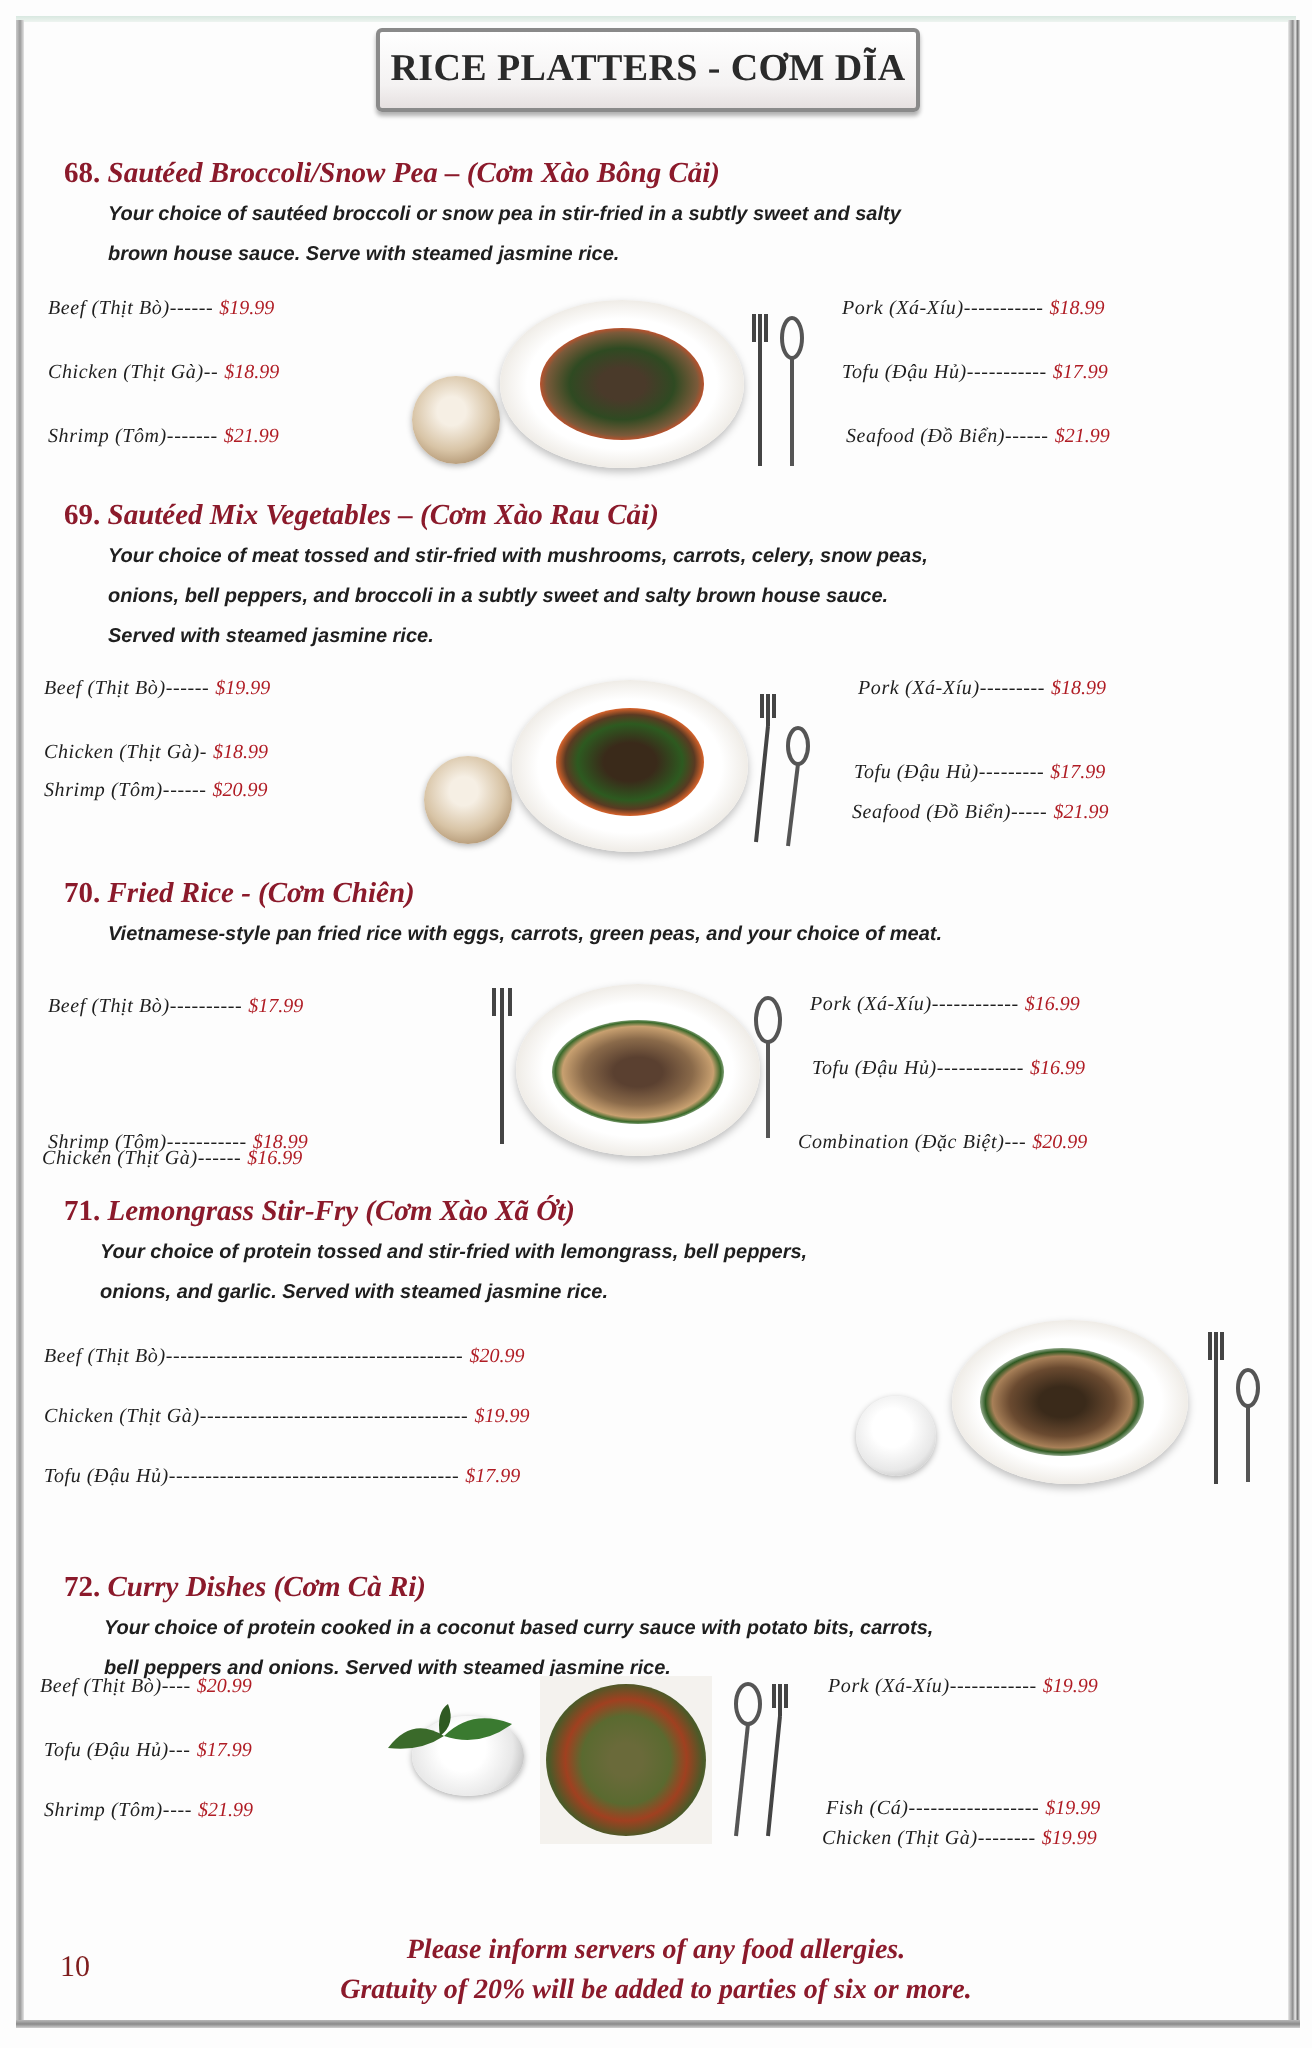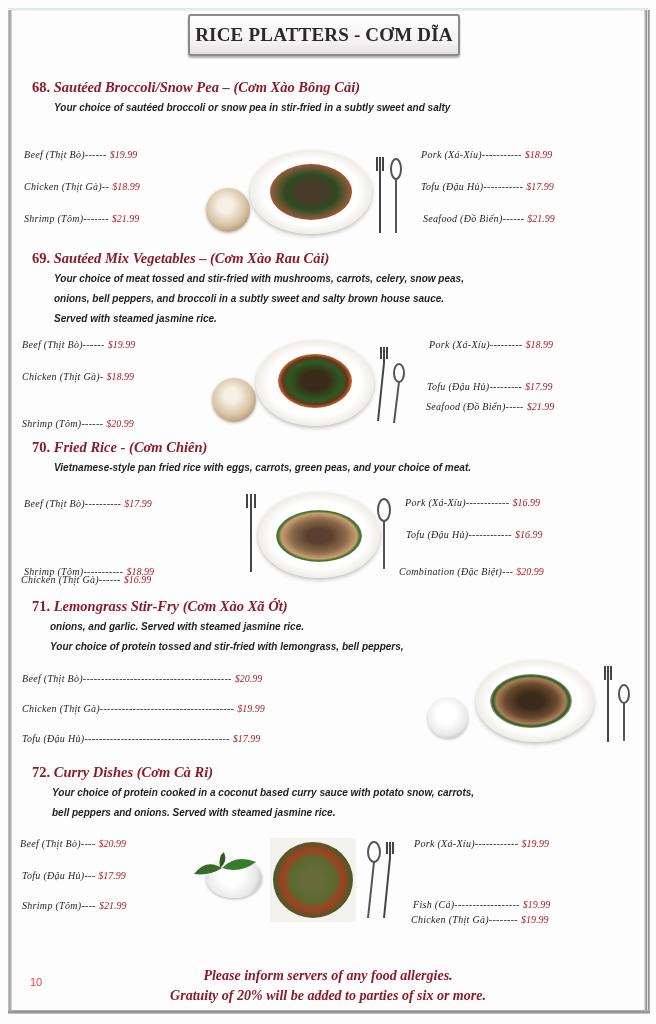--- a/index.html
+++ b/index.html
@@ -27,38 +27,39 @@
     .price-row { position: absolute; white-space: nowrap; font-family: "Liberation Serif", serif; font-style: italic; font-weight: normal; font-size: 10px; color: #1e1e1e; letter-spacing: 0.3px; }
     .price-row .price { color: #b01c24; margin-left: 3px; letter-spacing: 0; }
 
     .plate { position: absolute; border-radius: 50%; background: radial-gradient(ellipse at center, #fff 55%, #f0ede8 70%, #d8d2c8 100%); box-shadow: 0 2px 4px rgba(0,0,0,0.25); }
     .plate .food { position: absolute; border-radius: 50%; }
     .rice-bowl { position: absolute; border-radius: 50%; background: radial-gradient(circle at 45% 40%, #f6efe4 20%, #d8c4a6 55%, #a88a66 85%); box-shadow: 0 1px 3px rgba(0,0,0,0.3); }
     .rice-white { position: absolute; border-radius: 50%; background: radial-gradient(circle at 45% 40%, #ffffff 30%, #e8e8e8 65%, #a8a8a8 95%); box-shadow: 0 1px 3px rgba(0,0,0,0.3); }
     .cutlery { position: absolute; }
 
     .footer { position: absolute; left: 0; right: 0; top: 966px; text-align: center; font-family: "Liberation Serif", serif; font-style: italic; font-weight: bold; color: #8b1a2b; font-size: 14px; line-height: 20px; }
-    .page-num { position: absolute; left: 30px; top: 976px; font-family: Liberation Sans, sans-serif; font-size: 11px; color: #ef4444; }
+    .page-num { position: absolute; left: 30px; top: 976px; font-family: Liberation Serif, serif; font-size: 15px; color: #7f1d1d; }
   </style>
 </head>
 <body>
 
 <div class="frame-top"></div>
 <div class="frame-left"></div>
 <div class="frame-right"></div>
 <div class="frame-bottom"></div>
 
 <div class="title-box">
   <span class="title-text">RICE PLATTERS - CƠM DĨA</span>
 </div>
 
 <div class="section" style="top:78px;">
   <div class="sec-title"><span class="num">68.</span> <span>Sautéed Broccoli/Snow Pea – (Cơm Xào Bông Cải)</span></div>
   <div class="sec-desc">
     <div>Your choice of sautéed broccoli or snow pea in stir-fried in a subtly sweet and salty</div>
+    <div>brown house sauce. Serve with steamed jasmine rice.</div>
   </div>
 </div>
 <div class="price-row" style="left:24px;top:149px;"><span>Beef (Thịt Bò)------</span><span class="price">$19.99</span></div>
 <div class="price-row" style="left:24px;top:181px;"><span>Chicken (Thịt Gà)--</span><span class="price">$18.99</span></div>
 <div class="price-row" style="left:24px;top:213px;"><span>Shrimp (Tôm)-------</span><span class="price">$21.99</span></div>
 <div class="price-row" style="left:421px;top:149px;"><span>Pork (Xá-Xíu)-----------</span><span class="price">$18.99</span></div>
 <div class="price-row" style="left:421px;top:181px;"><span>Tofu (Đậu Hủ)-----------</span><span class="price">$17.99</span></div>
 <div class="price-row" style="left:423px;top:213px;"><span>Seafood (Đồ Biển)------</span><span class="price">$21.99</span></div>
 <div class="rice-bowl" style="left:206px;top:188px;width:44px;height:44px;"></div>
 <div class="plate" style="left:250px;top:150px;width:122px;height:84px;">
@@ -73,21 +74,21 @@
 <div class="section" style="top:249px;">
   <div class="sec-title"><span class="num">69.</span> <span>Sautéed Mix Vegetables – (Cơm Xào Rau Cải)</span></div>
   <div class="sec-desc">
     <div>Your choice of meat tossed and stir-fried with mushrooms, carrots, celery, snow peas,</div>
     <div>onions, bell peppers, and broccoli in a subtly sweet and salty brown house sauce.</div>
     <div>Served with steamed jasmine  rice.</div>
   </div>
 </div>
 <div class="price-row" style="left:22px;top:339px;"><span>Beef (Thịt Bò)------</span><span class="price">$19.99</span></div>
 <div class="price-row" style="left:22px;top:371px;"><span>Chicken (Thịt Gà)-</span><span class="price">$18.99</span></div>
-<div class="price-row" style="left:22px;top:418px;"><span>Shrimp (Tôm)------</span><span class="price">$20.99</span></div>
+<div class="price-row" style="left:22px;top:390px;"><span>Shrimp (Tôm)------</span><span class="price">$20.99</span></div>
 <div class="price-row" style="left:429px;top:339px;"><span>Pork (Xá-Xíu)---------</span><span class="price">$18.99</span></div>
 <div class="price-row" style="left:427px;top:370px;margin-top:11px;"><span>Tofu (Đậu Hủ)---------</span><span class="price">$17.99</span></div>
 <div class="price-row" style="left:426px;top:401px;"><span>Seafood (Đồ Biển)-----</span><span class="price">$21.99</span></div>
 <div class="rice-bowl" style="left:212px;top:378px;width:44px;height:44px;"></div>
 <div class="plate" style="left:256px;top:340px;width:118px;height:86px;">
   <div class="food" style="left:22px;top:14px;width:74px;height:54px;background:radial-gradient(ellipse,#3a2a1a 25%,#2d5a20 50%,#5a3a22 62%,#d0602a 70%,transparent 76%);"></div>
 </div>
 <svg class="cutlery" style="left:372px;top:345px;" width="34" height="80">
     <path d="M12 2 v16 M9 2 v12 M15 2 v12 M12 18 L6 76" stroke="#444" stroke-width="2" fill="none"></path>
     <ellipse cx="27" cy="28" rx="5" ry="9" fill="none" stroke="#555" stroke-width="2"></ellipse>
@@ -113,41 +114,41 @@
   <div class="food" style="left:18px;top:18px;width:86px;height:52px;background:radial-gradient(ellipse,#5a4030 20%,#8a6a4a 45%,#c8a070 62%,#3a6a2a 68%,transparent 76%);"></div>
 </div>
 <svg class="cutlery" style="left:374px;top:496px;" width="20" height="76">
     <ellipse cx="10" cy="14" rx="6" ry="11" fill="none" stroke="#555" stroke-width="2"></ellipse>
     <path d="M10 25 v48" stroke="#555" stroke-width="2"></path>
   </svg>
 
 <div class="section" style="top:597px;">
   <div class="sec-title"><span class="num">71.</span> <span>Lemongrass Stir-Fry (Cơm Xào Xã Ớt)</span></div>
   <div class="sec-desc" style="padding-left:18px;">
+    <div>Your choice of protein tossed and stir-fried with lemongrass, bell peppers,</div>
     <div>onions, and garlic. Served with steamed jasmine rice.</div>
-    <div>Your choice of protein tossed and stir-fried with lemongrass, bell peppers,</div>
   </div>
 </div>
 <div class="price-row" style="left:22px;top:673px;"><span>Beef (Thịt Bò)-----------------------------------------</span><span class="price">$20.99</span></div>
 <div class="price-row" style="left:22px;top:703px;"><span>Chicken (Thịt Gà)-------------------------------------</span><span class="price">$19.99</span></div>
 <div class="price-row" style="left:22px;top:733px;"><span>Tofu (Đậu Hủ)----------------------------------------</span><span class="price">$17.99</span></div>
 <div class="rice-white" style="left:428px;top:698px;width:40px;height:40px;"></div>
 <div class="plate" style="left:476px;top:660px;width:118px;height:82px;">
   <div class="food" style="left:14px;top:14px;width:82px;height:54px;background:radial-gradient(ellipse,#3a2a1a 20%,#6a4a30 45%,#a88058 60%,#2f5a22 66%,transparent 76%);"></div>
 </div>
 <svg class="cutlery" style="left:600px;top:664px;" width="34" height="82">
     <path d="M8 2 v18 M5 2 v14 M11 2 v14 M8 20 v58" stroke="#444" stroke-width="2" fill="none"></path>
     <ellipse cx="24" cy="30" rx="5" ry="9" fill="none" stroke="#555" stroke-width="2"></ellipse>
     <path d="M24 39 v38" stroke="#555" stroke-width="2"></path>
   </svg>
 
-<div class="section" style="top:763px;">
+<div class="section" style="top:785px;">
   <div class="sec-title"><span class="num">72.</span> <span>Curry Dishes (Cơm Cà Ri)</span></div>
   <div class="sec-desc" style="padding-left:20px;">
-    <div>Your choice of protein cooked in a coconut based curry sauce with potato snow, carrots,</div>
+    <div>Your choice of protein cooked in a coconut based curry sauce with potato bits, carrots,</div>
     <div>bell peppers and onions. Served with steamed jasmine rice.</div>
   </div>
 </div>
 <div class="price-row" style="left:20px;top:838px;"><span>Beef (Thịt Bò)----</span><span class="price">$20.99</span></div>
 <div class="price-row" style="left:22px;top:870px;"><span>Tofu (Đậu Hủ)---</span><span class="price">$17.99</span></div>
 <div class="price-row" style="left:22px;top:900px;"><span>Shrimp (Tôm)----</span><span class="price">$21.99</span></div>
 <div class="price-row" style="left:414px;top:838px;"><span>Pork (Xá-Xíu)------------</span><span class="price">$19.99</span></div>
 <div class="price-row" style="left:411px;top:914px;"><span>Chicken (Thịt Gà)--------</span><span class="price">$19.99</span></div>
 <div class="price-row" style="left:413px;top:899px;"><span>Fish (Cá)------------------</span><span class="price">$19.99</span></div>
 <div class="rice-white" style="left:206px;top:858px;width:56px;height:40px;"></div>

